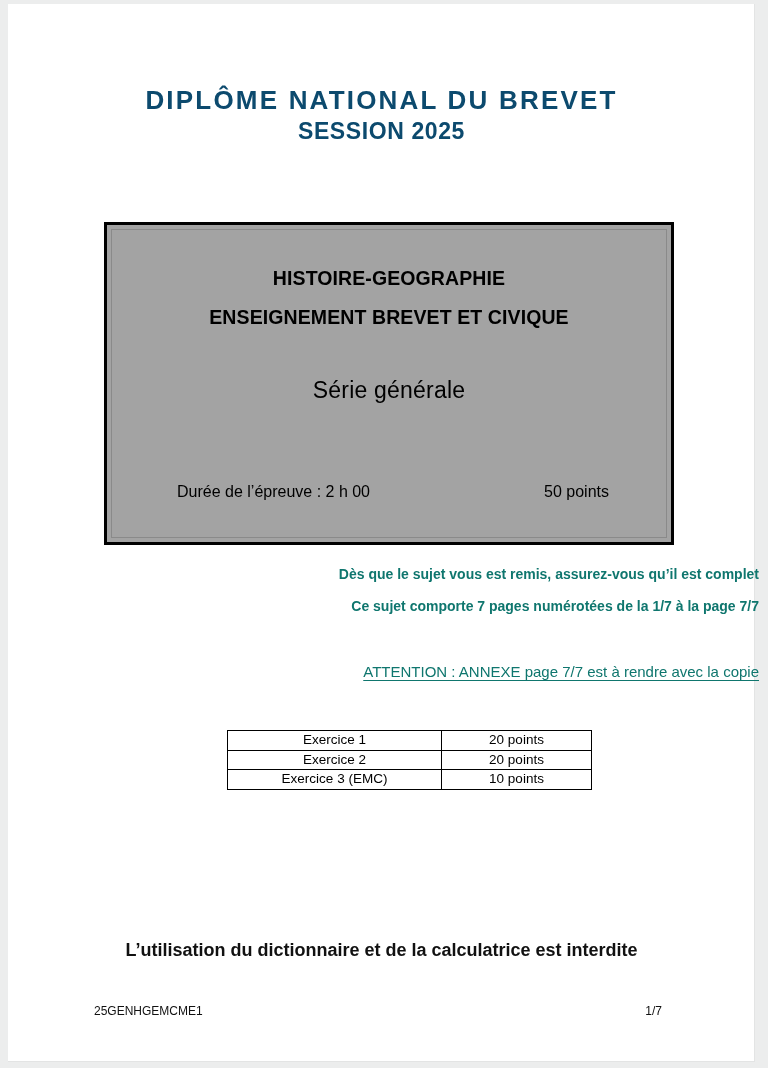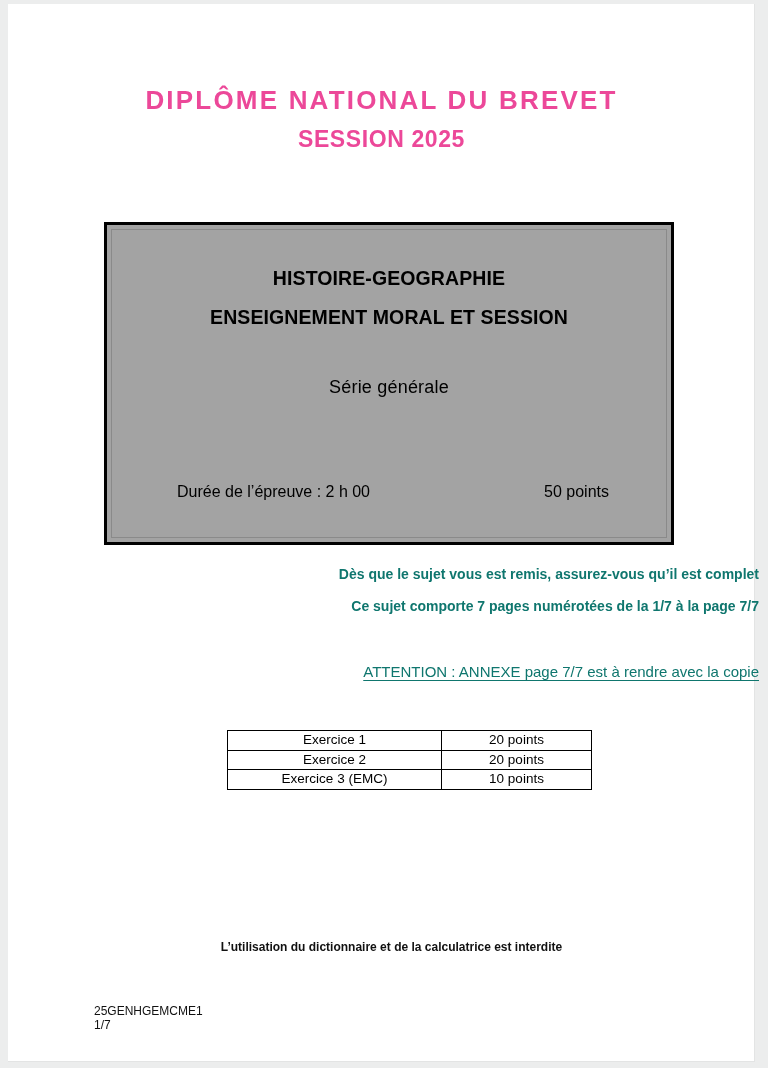--- a/index.html
+++ b/index.html
@@ -32,25 +32,24 @@
   .doc-title {
     position: absolute;
     left: 0;
     top: 80px;
     width: 747px;
     text-align: center;
     font-size: 26px;
     font-weight: bold;
     letter-spacing: 2.2px;
     line-height: 1.25;
-    color: #ec4899;
+    color: #0c4a6e;
   }
   .doc-title .line2 {
     display: block;
-    margin-top: 8px;
     font-size: 23px;
     letter-spacing: 0.6px;
   }
 
   
   .subject-box {
     position: absolute;
     left: 96px;
     top: 218px;
     width: 570px;
@@ -77,21 +76,21 @@
   }
   .subject-name {
     font-size: 19.5px;
     font-weight: bold;
     line-height: 1.0;
     letter-spacing: 0.1px;
     margin: 0 0 19px 0;
   }
   .series {
     margin-top: 50px;
-    font-size: 18px;
+    font-size: 23px;
     font-weight: normal;
     letter-spacing: 0.2px;
   }
   .box-footer {
     position: absolute;
     left: 70px;
     right: 30px;
     top: 258px;
     display: flex;
     justify-content: space-between;
@@ -138,55 +137,53 @@
   .points-table td.exo { width: 213px; }
   .points-table td.pts { width: 149px; }
 
   
   .interdit {
     position: absolute;
     left: 0;
     top: 936px;
     width: 747px;
     text-align: center;
-    font-size: 12px;
+    font-size: 18px;
     font-weight: bold;
     color: #111;
-    padding-left: 10px;
   }
 
   
   .page-footer {
     position: absolute;
     left: 86px;
     right: 92px;
     top: 1000px;
     display: flex;
     justify-content: space-between;
     font-size: 12px;
     color: #111;
-    flex-direction: column;
   }
 </style>
 </head>
 <body>
 
 <div class="page">
 
   <div class="doc-title">
     <span>DIPLÔME  NATIONAL  DU  BREVET</span>
     <span class="line2">SESSION 2025</span>
   </div>
 
   <div class="subject-box">
     <div class="subject-box-inner"></div>
 
     <div class="subject-lines">
       <div class="subject-name">HISTOIRE-GEOGRAPHIE</div>
-      <div class="subject-name">ENSEIGNEMENT MORAL ET SESSION</div>
+      <div class="subject-name">ENSEIGNEMENT BREVET ET CIVIQUE</div>
       <div class="series">Série générale</div>
     </div>
 
     <div class="box-footer">
       <span>Durée de l’épreuve : 2 h 00</span>
       <span class="pts">50 points</span>
     </div>
   </div>
 
   <div class="notice notice-1">Dès que le sujet vous est remis, assurez-vous qu’il est complet</div>

